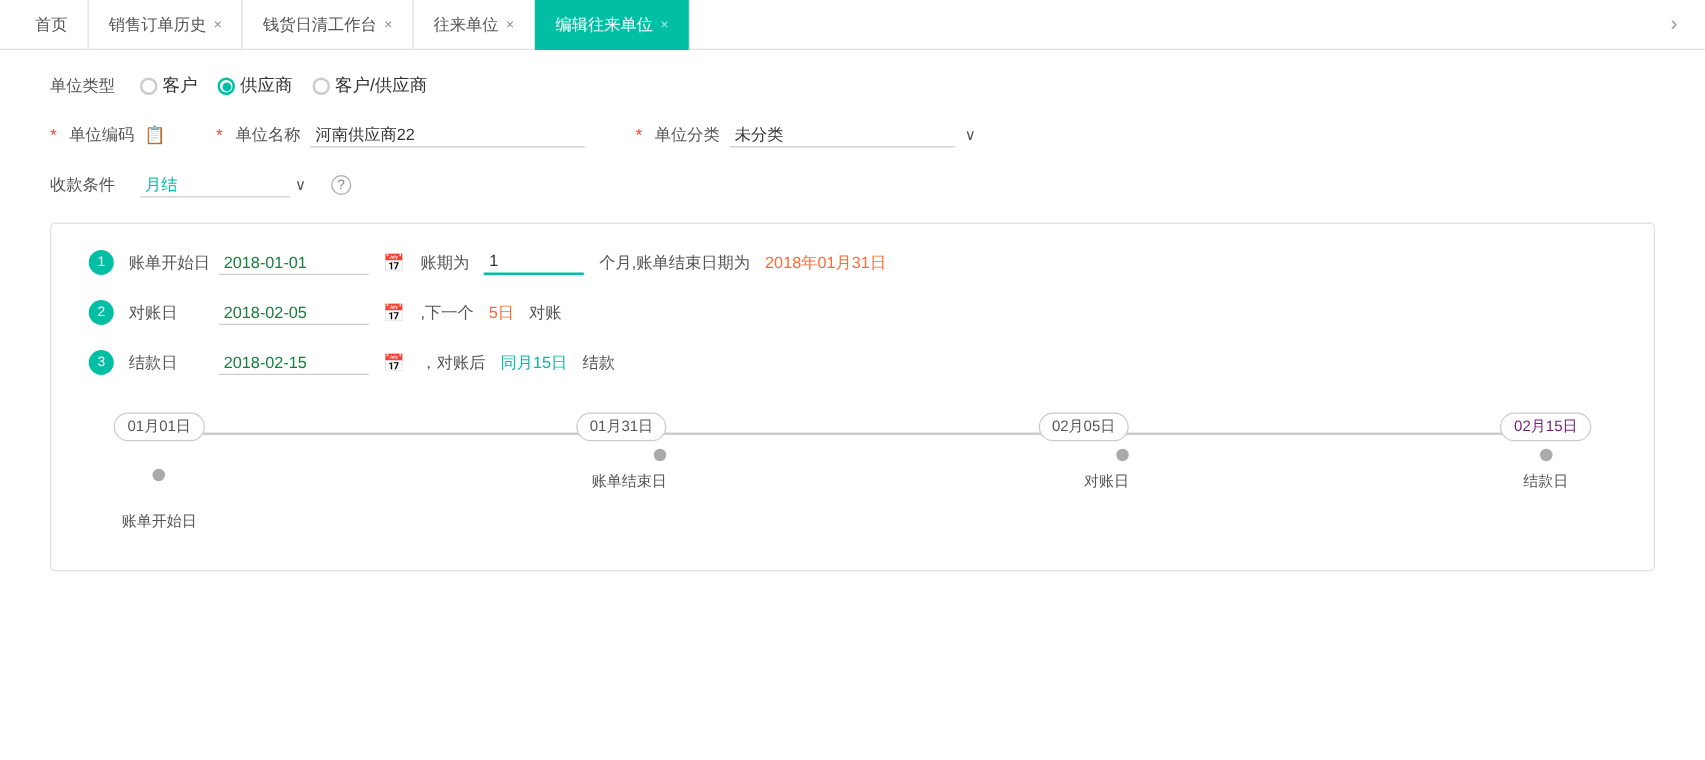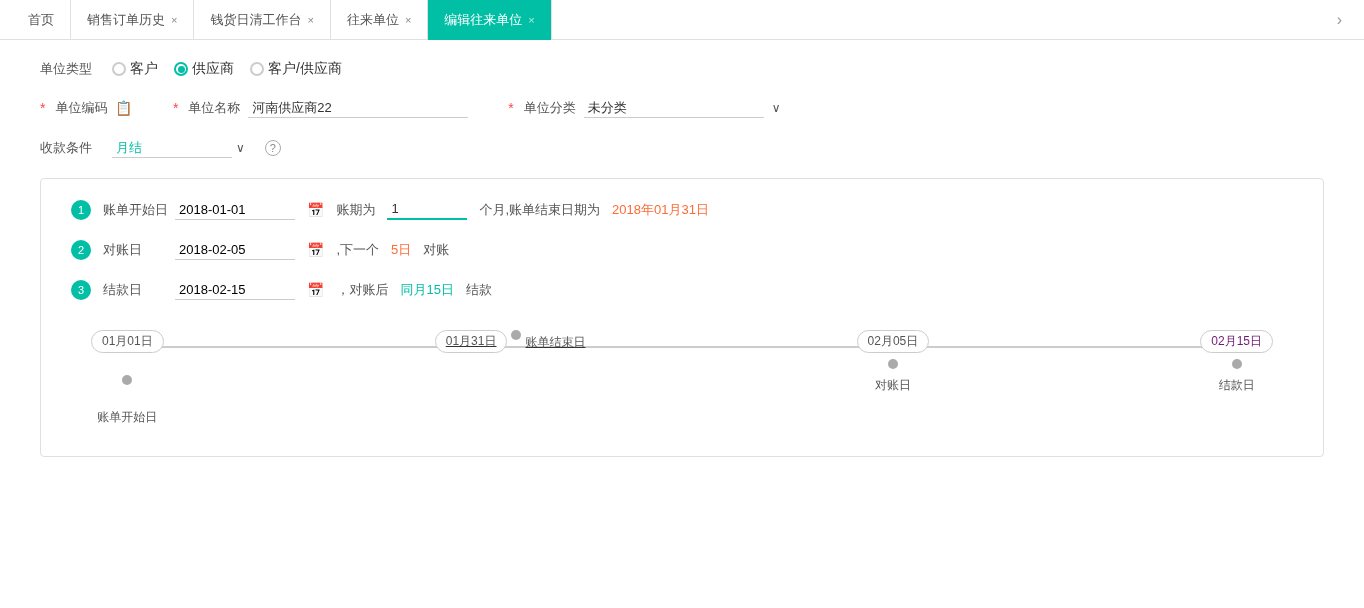--- a/index.html
+++ b/index.html
@@ -188,21 +188,21 @@
       font-size: 13px;
       white-space: nowrap;
       width: 60px;
     }
     .period-input {
       border: none;
       border-bottom: 1px solid #ccc;
       outline: none;
       padding: 2px 4px;
       font-size: 13px;
-      color: #000000;
+      color: #15803d;
       width: 120px;
     }
     .period-months-input {
       border: none;
       border-bottom: 2px solid #00bfa5;
       outline: none;
       padding: 2px 4px;
       font-size: 13px;
       color: #333;
       width: 80px;
@@ -334,27 +334,27 @@
       <div style="position: absolute; top: 16px; left: 30px; right: 30px; height: 2px; background: #ccc;"></div>
 
       <div style="display: flex; justify-content: space-between; position: relative;">
 
         <div style="display: flex; flex-direction: column; align-items: center; gap: 20px;">
           <div style="background: #fff; border: 1px solid #ccc; border-radius: 12px; padding: 2px 10px; font-size: 12px; color: #555; white-space: nowrap; margin-bottom: 2px;">01月01日</div>
           <div style="width: 10px; height: 10px; border-radius: 50%; background: #aaa; position: relative; z-index: 1;"></div>
           <div style="font-size: 12px; color: #555; margin-top: 4px;">账单开始日</div>
         </div>
 
-        <div style="display: flex; flex-direction: row; align-items: flex-start; gap: 4px; text-decoration: underline;">
+        <div style="display: flex; flex-direction: column; align-items: flex-end; gap: 4px;">
           <div style="background: #fff; border: 1px solid #ccc; border-radius: 12px; padding: 2px 10px; font-size: 12px; color: #555; white-space: nowrap; margin-bottom: 2px;">01月31日</div>
           <div style="width: 10px; height: 10px; border-radius: 50%; background: #aaa; position: relative; z-index: 1;"></div>
           <div style="font-size: 12px; color: #555; margin-top: 4px;">账单结束日</div>
         </div>
 
-        <div style="display: flex; flex-direction: column; align-items: center; gap: 4px;">
+        <div style="display: flex; flex-direction: column; align-items: flex-end; gap: 4px;">
           <div style="background: #fff; border: 1px solid #ccc; border-radius: 12px; padding: 2px 10px; font-size: 12px; color: #555; white-space: nowrap; margin-bottom: 2px;">02月05日</div>
           <div style="width: 10px; height: 10px; border-radius: 50%; background: #aaa; position: relative; z-index: 1;"></div>
           <div style="font-size: 12px; color: #555; margin-top: 4px;">对账日</div>
         </div>
 
         <div style="display: flex; flex-direction: column; align-items: center; gap: 4px;">
           <div style="background: #fff; border: 1px solid #ccc; border-radius: 12px; padding: 2px 10px; font-size: 12px; color: #701a75; white-space: nowrap; margin-bottom: 2px;">02月15日</div>
           <div style="width: 10px; height: 10px; border-radius: 50%; background: #aaa; position: relative; z-index: 1;"></div>
           <div style="font-size: 12px; color: #555; margin-top: 4px;">结款日</div>
         </div>

